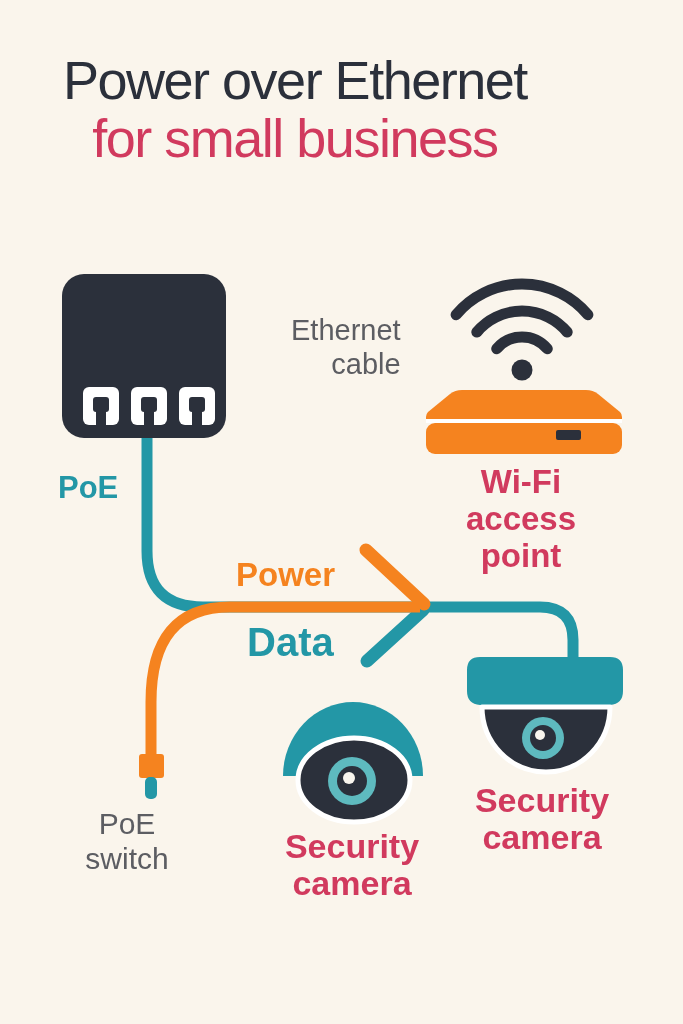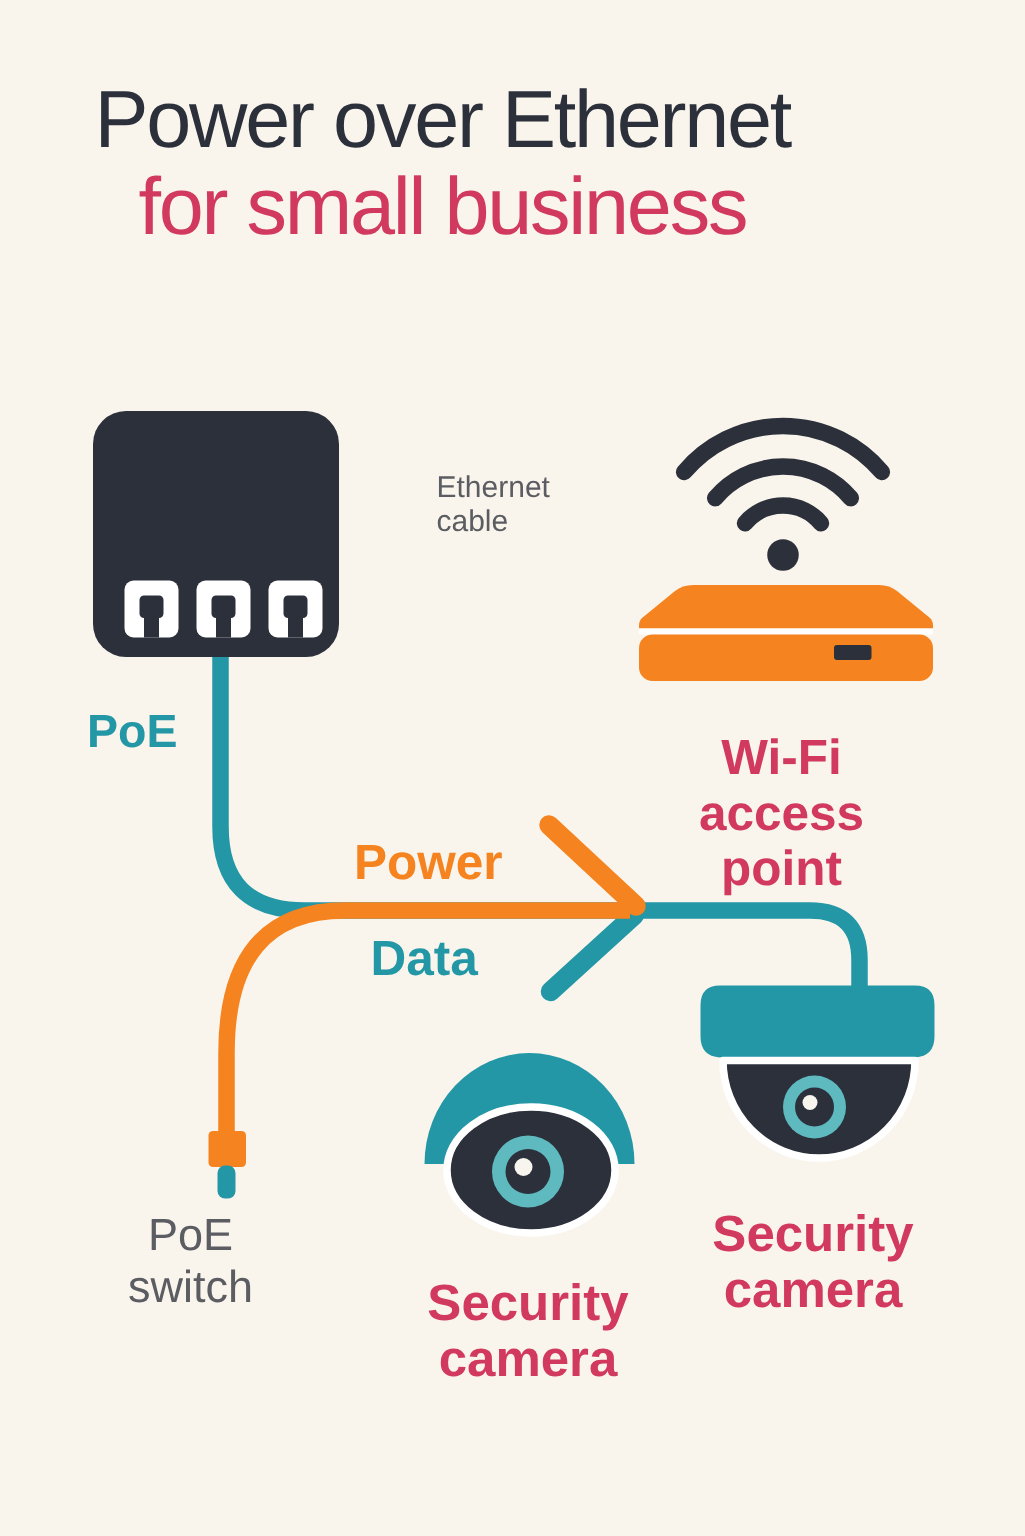--- a/index.html
+++ b/index.html
@@ -13,24 +13,24 @@
   }
   .abs{position:absolute;}
   .canvas{position:absolute;inset:0;width:683px;height:1024px;}
   .title{
     left:63px;top:52px;font-size:54px;line-height:1.07;letter-spacing:-1.5px;
     font-weight:400;white-space:nowrap;
   }
   .title .l1{color:var(--dark);}
   .title .l2{color:var(--crimson);text-align:center;}
   .lbl{white-space:pre-line;}
-  .lbl-gray{color:var(--gray);font-size:20px;line-height:1.17;font-weight:400;}
+  .lbl-gray{color:var(--gray);font-size:29px;line-height:1.17;font-weight:400;text-align:right;}
   .lbl-teal{color:var(--teal);font-weight:700;}
   .lbl-orange{color:var(--orange);font-weight:700;}
-  .lbl-crimson{color:var(--crimson);font-weight:700;margin-top:23px;}
+  .lbl-crimson{color:var(--crimson);font-weight:700;}
   .center{transform:translateX(-50%);text-align:center;}
   .switch-box{
     left:62px;top:274px;width:164px;height:164px;
     background:var(--dark);border-radius:22px;
   }
   svg{display:block;}
   .fill-dark{fill:var(--dark);} .fill-teal{fill:var(--teal);}
   .fill-orange{fill:var(--orange);} .fill-white{fill:var(--white);}
   .fill-tl{fill:var(--teal-light);} .fill-bgish{fill:#f8f5ee;}
   .stroke-teal{stroke:var(--teal);} .stroke-orange{stroke:var(--orange);}
@@ -115,21 +115,21 @@
   <div class="abs lbl lbl-teal" style="left:58px;top:470px;font-size:31px">PoE</div>
 
   <div class="abs lbl lbl-gray" style="left:291px;top:314px">Ethernet
 cable</div>
 
   <div class="abs lbl lbl-crimson center" style="left:521px;top:464px;font-size:33px;line-height:1.12">Wi-Fi
 access point</div>
 
   <div class="abs lbl lbl-orange" style="left:236px;top:556px;font-size:33px">Power</div>
 
-  <div class="abs lbl lbl-teal" style="left:247px;top:620px;font-size:33px">Data</div>
+  <div class="abs lbl lbl-teal" style="left:247px;top:620px;font-size:40px">Data</div>
 
   <div class="abs lbl lbl-gray center" style="left:127px;top:806px;font-size:30px;line-height:1.18">PoE
 switch</div>
 
   <div class="abs lbl lbl-crimson center" style="left:352px;top:828px;font-size:34px;line-height:1.1">Security
 camera</div>
 
   <div class="abs lbl lbl-crimson center" style="left:542px;top:782px;font-size:34px;line-height:1.1">Security
 camera</div>
 

